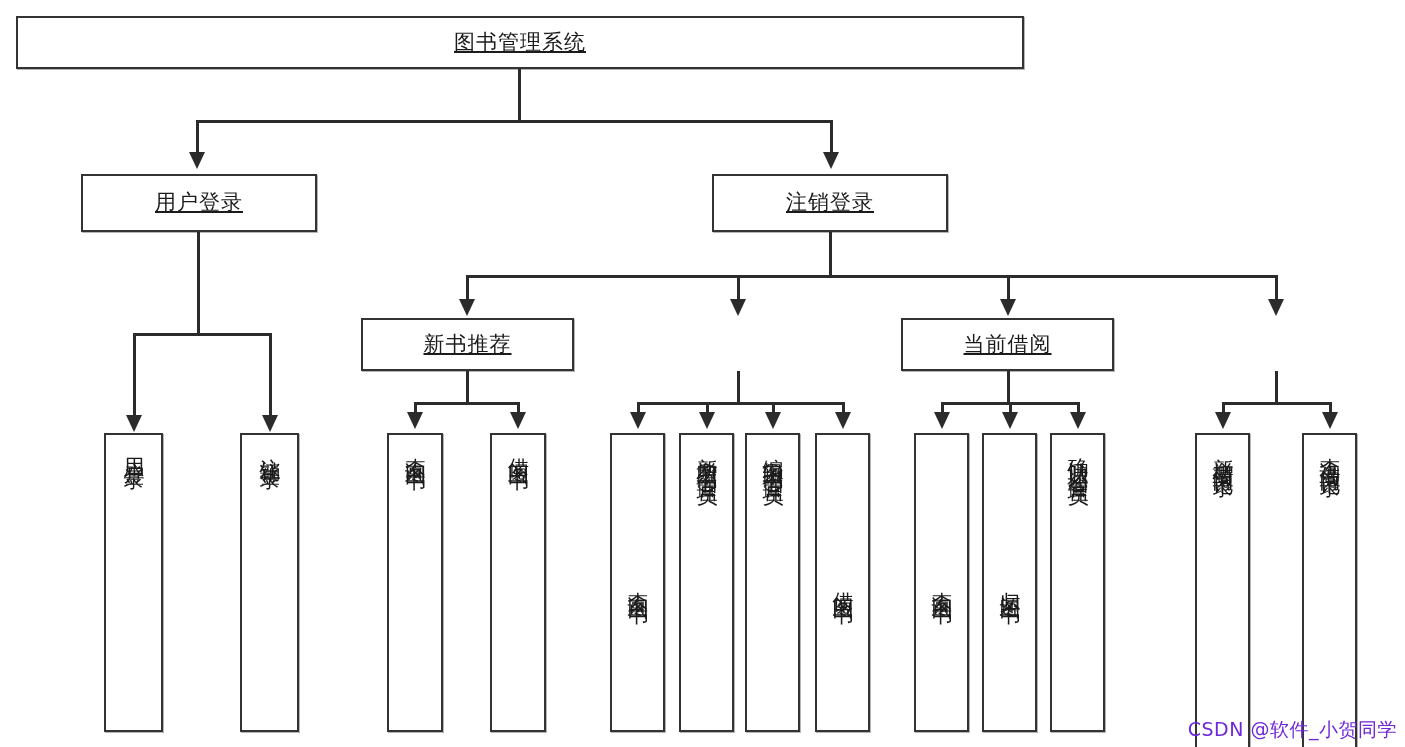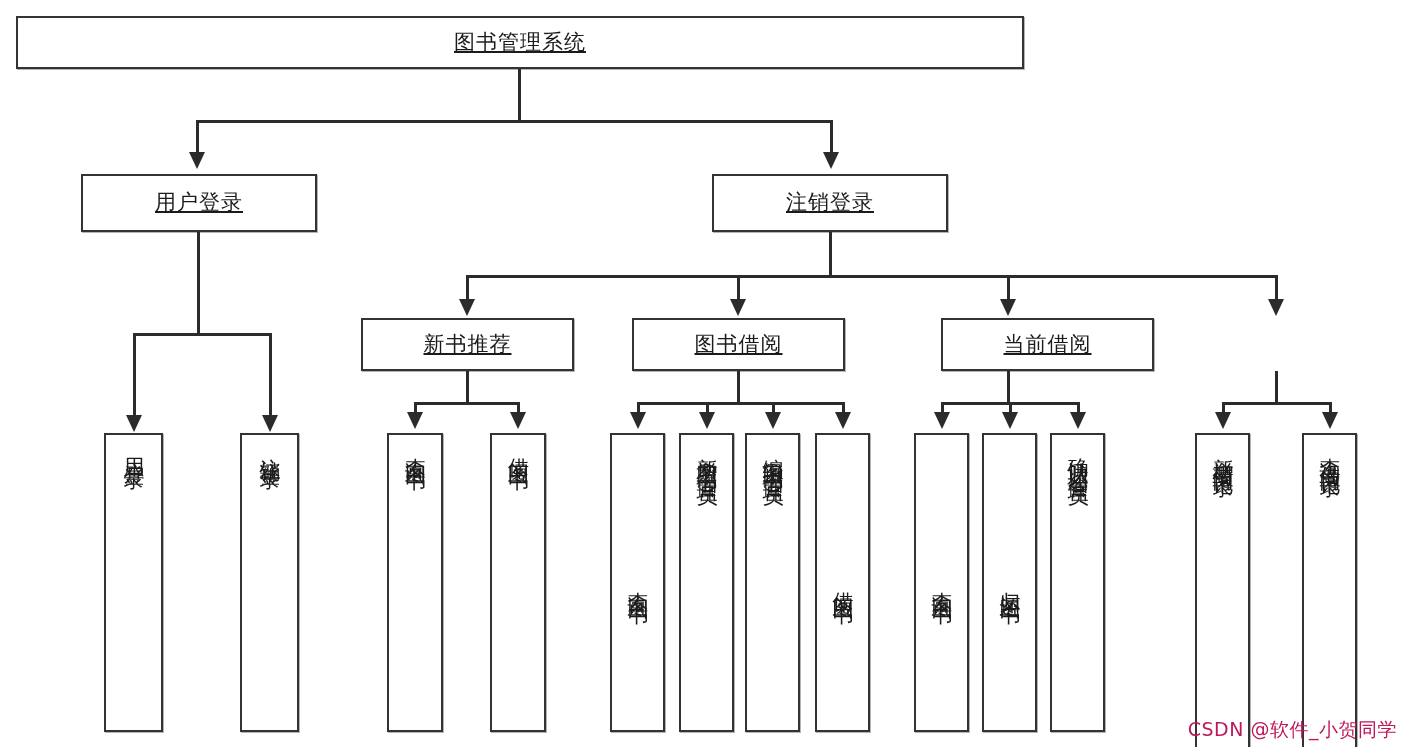--- a/index.html
+++ b/index.html
@@ -69,21 +69,21 @@
     border-right: 8px solid transparent;
     border-top: 17px solid #2b2b2b;
   }
 
   
   #watermark {
     position: absolute;
     right: 8px;
     bottom: 4px;
     font-size: 19px;
-    color: #be185d;
+    color: #6d28d9;
     letter-spacing: 0.5px;
     white-space: nowrap;
     user-select: none;
   }
 </style>
 </head>
 <body>
 
 <div id="canvas">
 
@@ -129,24 +129,21 @@
   <div class="vline" style="left:737px; top:275px; height:26px;"></div>
   <div class="arrow" style="left:730px; top:299px;"></div>
   <div class="vline" style="left:1007px; top:275px; height:26px;"></div>
   <div class="arrow" style="left:1000px; top:299px;"></div>
   <div class="vline" style="left:1275px; top:275px; height:26px;"></div>
   <div class="arrow" style="left:1268px; top:299px;"></div>
 
   <div class="node node-h" style="left:361px; top:318px; width:213px; height:53px;">
     <span class="label">新书推荐</span>
   </div>
-  <div class="node node-h" style="left:632px; top:318px; width:213px; height:53px;">
-    <span class="label">图书借阅</span>
-  </div>
-  <div class="node node-h" style="left:901px; top:318px; width:213px; height:53px;margin-left:40px;">
+  <div class="node node-h" style="left:901px; top:318px; width:213px; height:53px;">
     <span class="label">当前借阅</span>
   </div>
 
   <div class="vline" style="left:466px; top:371px; height:33px;"></div>
   <div class="hline" style="left:414px; top:402px; width:106px; height:3px;"></div>
   <div class="vline" style="left:414px; top:402px; height:12px;"></div>
   <div class="arrow" style="left:407px; top:412px;"></div>
   <div class="vline" style="left:517px; top:402px; height:12px;"></div>
   <div class="arrow" style="left:510px; top:412px;"></div>
 

